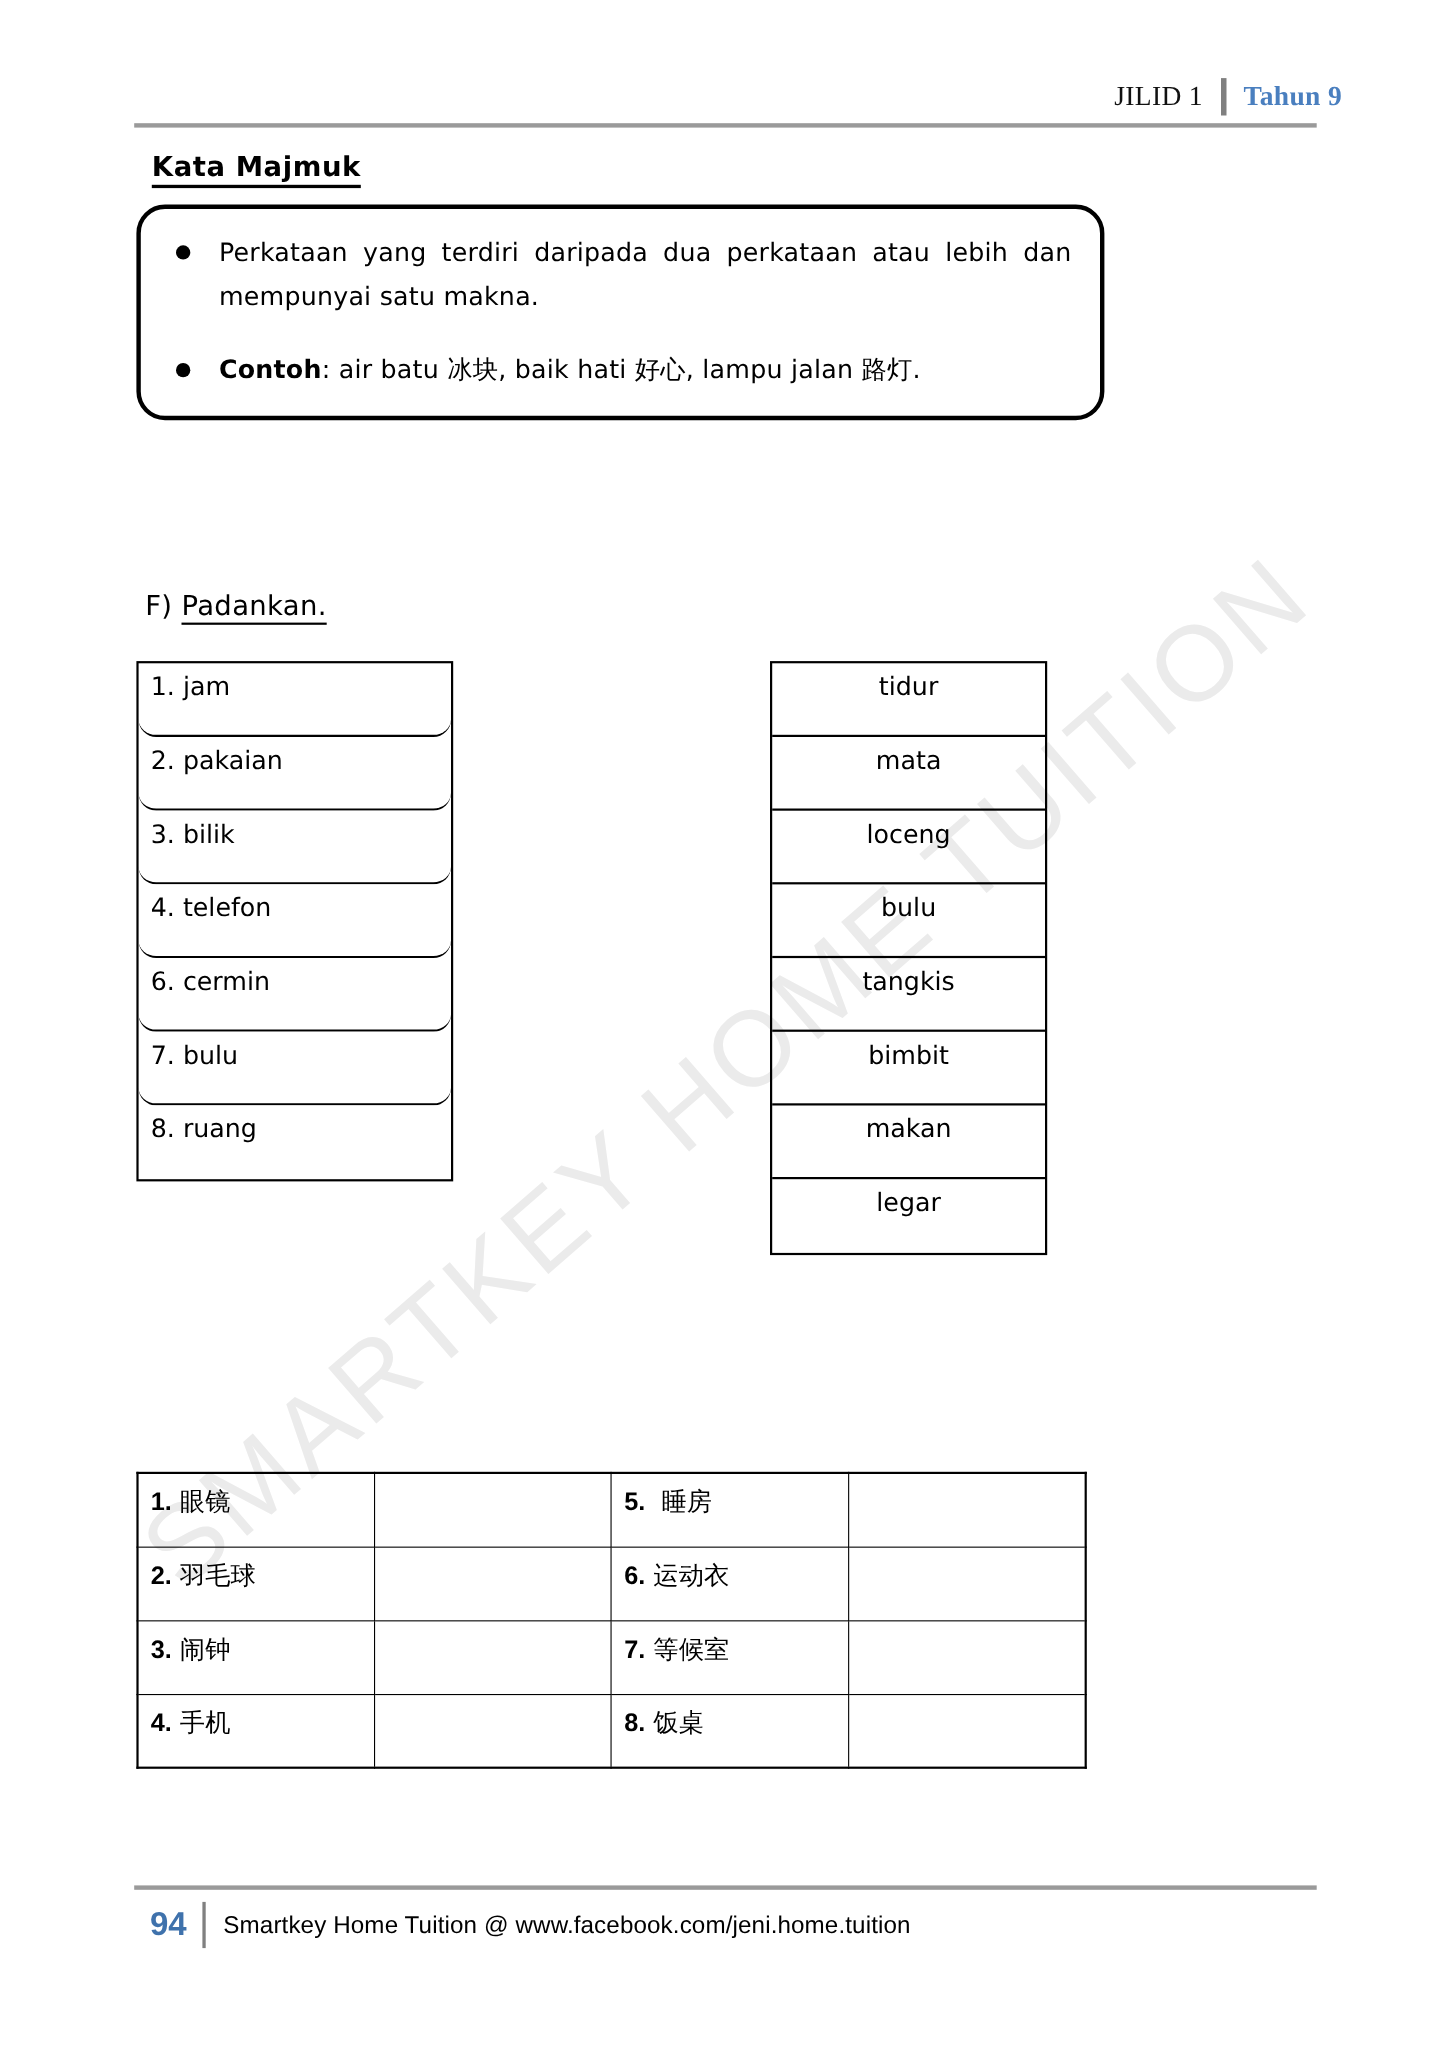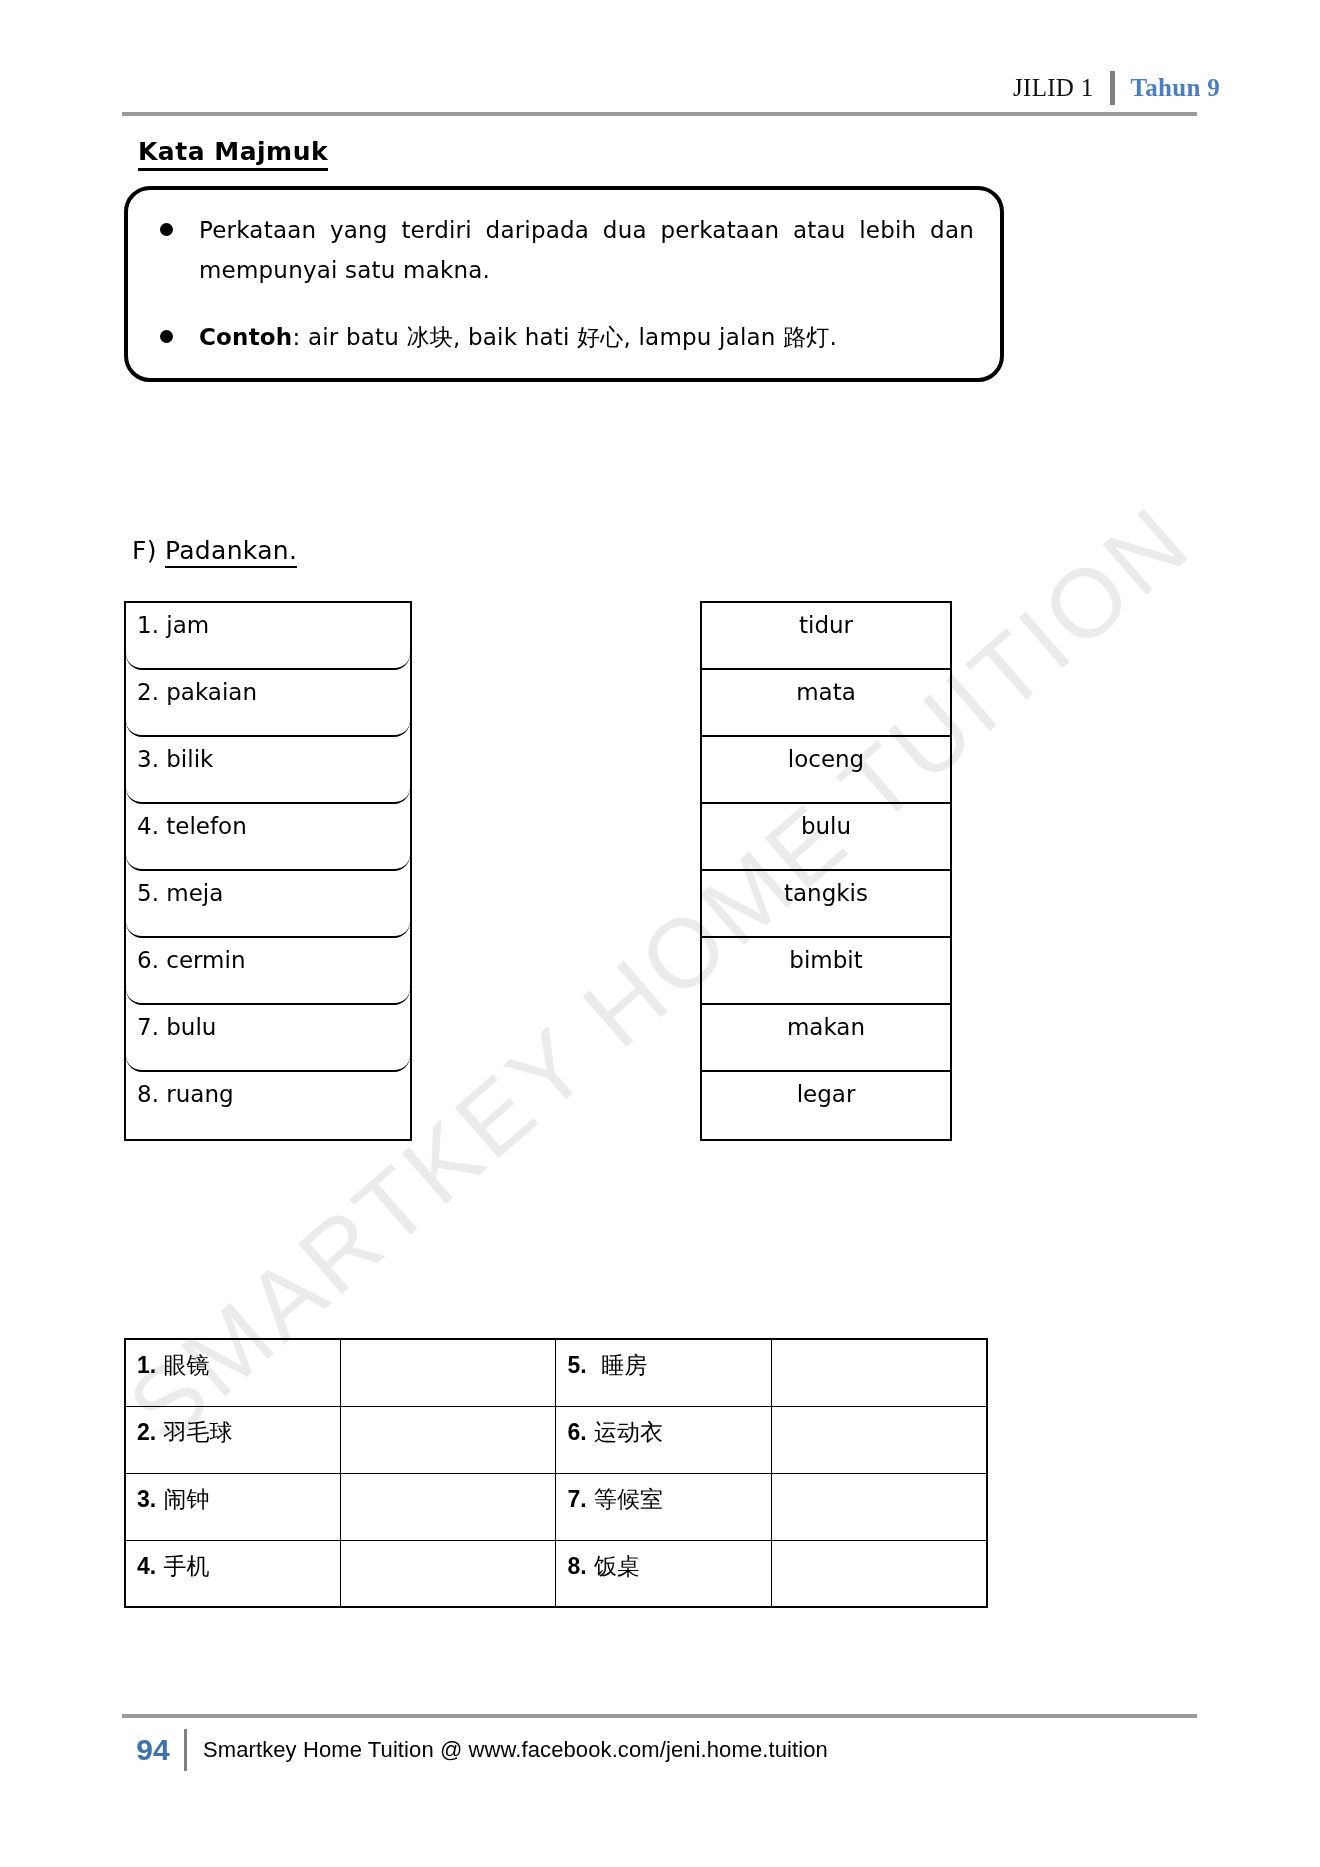--- a/index.html
+++ b/index.html
@@ -308,21 +308,20 @@
     <div class="exercise-heading">
       <span>F)</span>
       <span class="underlined">Padankan.</span>
     </div>
 
     <div class="match-left">
       <div class="match-row">1. jam</div>
       <div class="match-row">2. pakaian</div>
       <div class="match-row">3. bilik</div>
       <div class="match-row">4. telefon</div>
-      <div class="match-row">5. meja</div>
       <div class="match-row">6. cermin</div>
       <div class="match-row">7. bulu</div>
       <div class="match-row">8. ruang</div>
     </div>
 
     <div class="match-right">
       <div class="match-row">tidur</div>
       <div class="match-row">mata</div>
       <div class="match-row">loceng</div>
       <div class="match-row">bulu</div>

